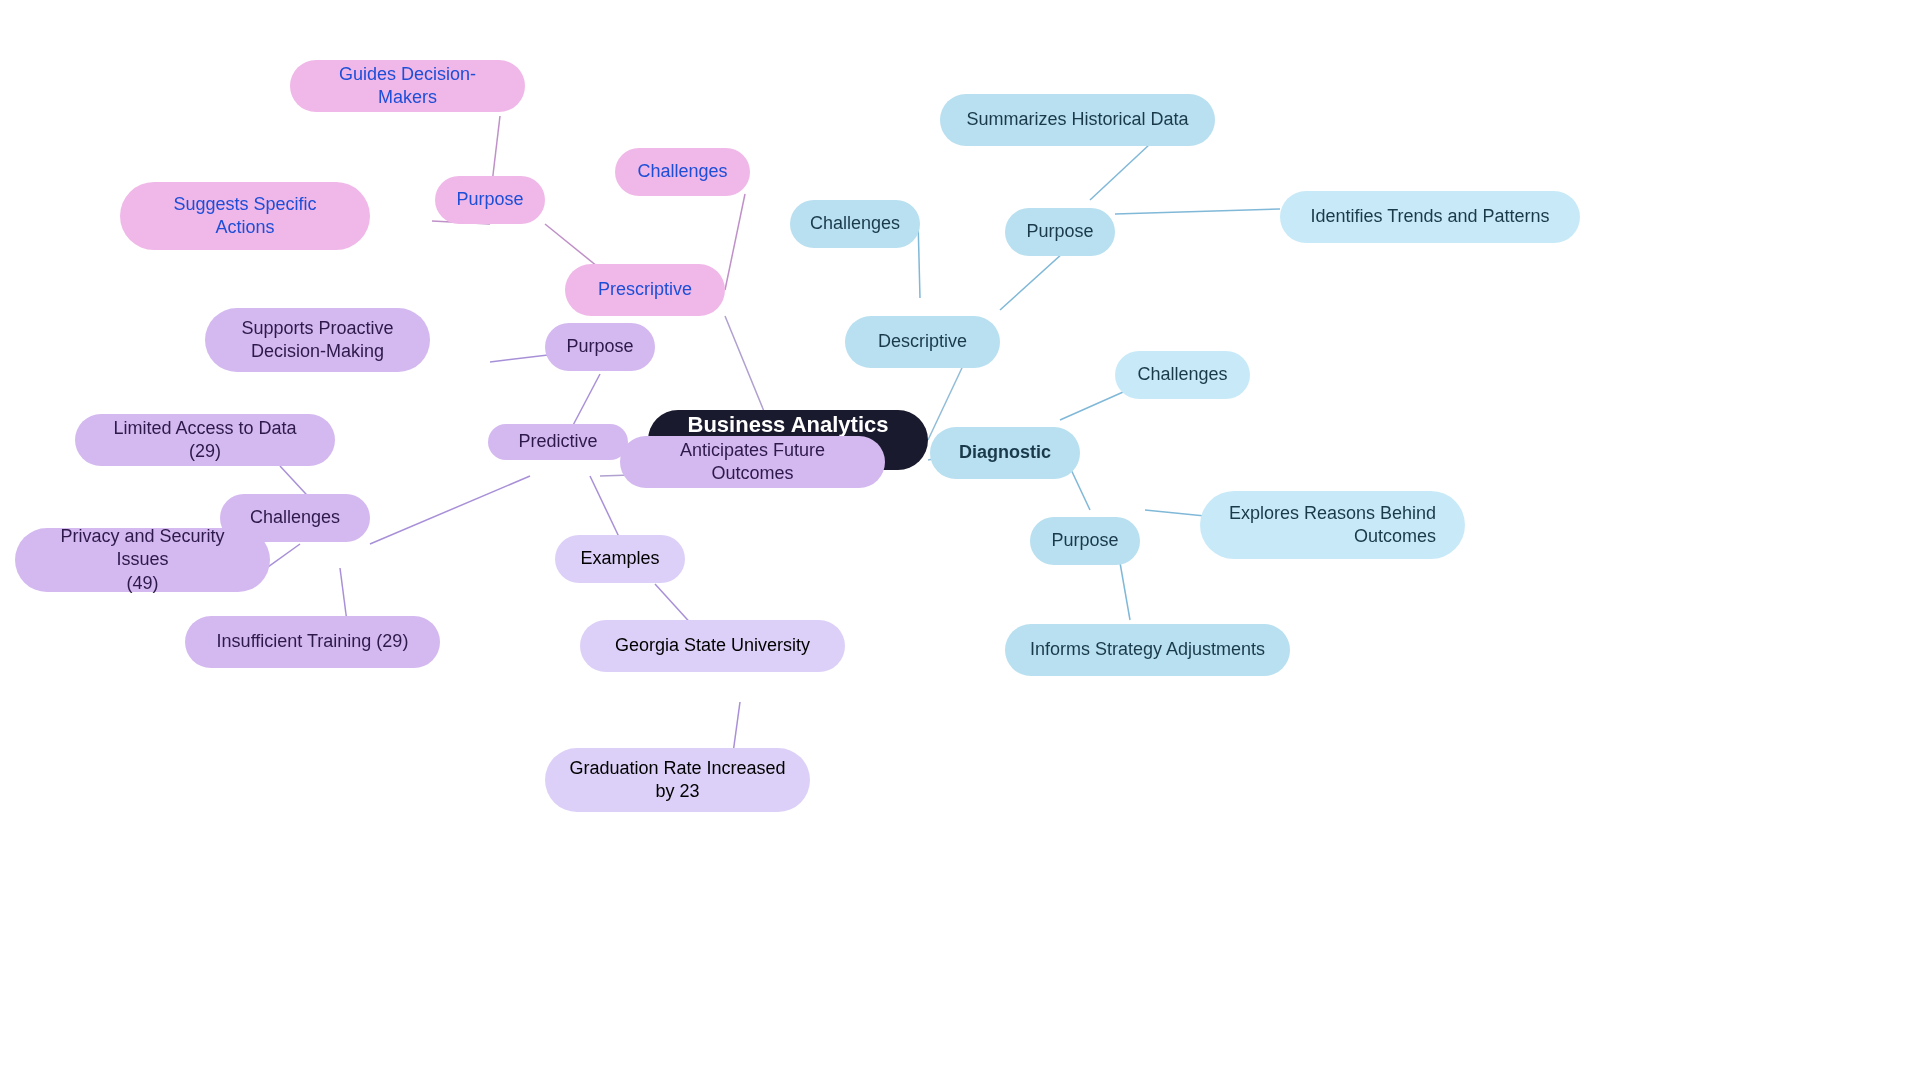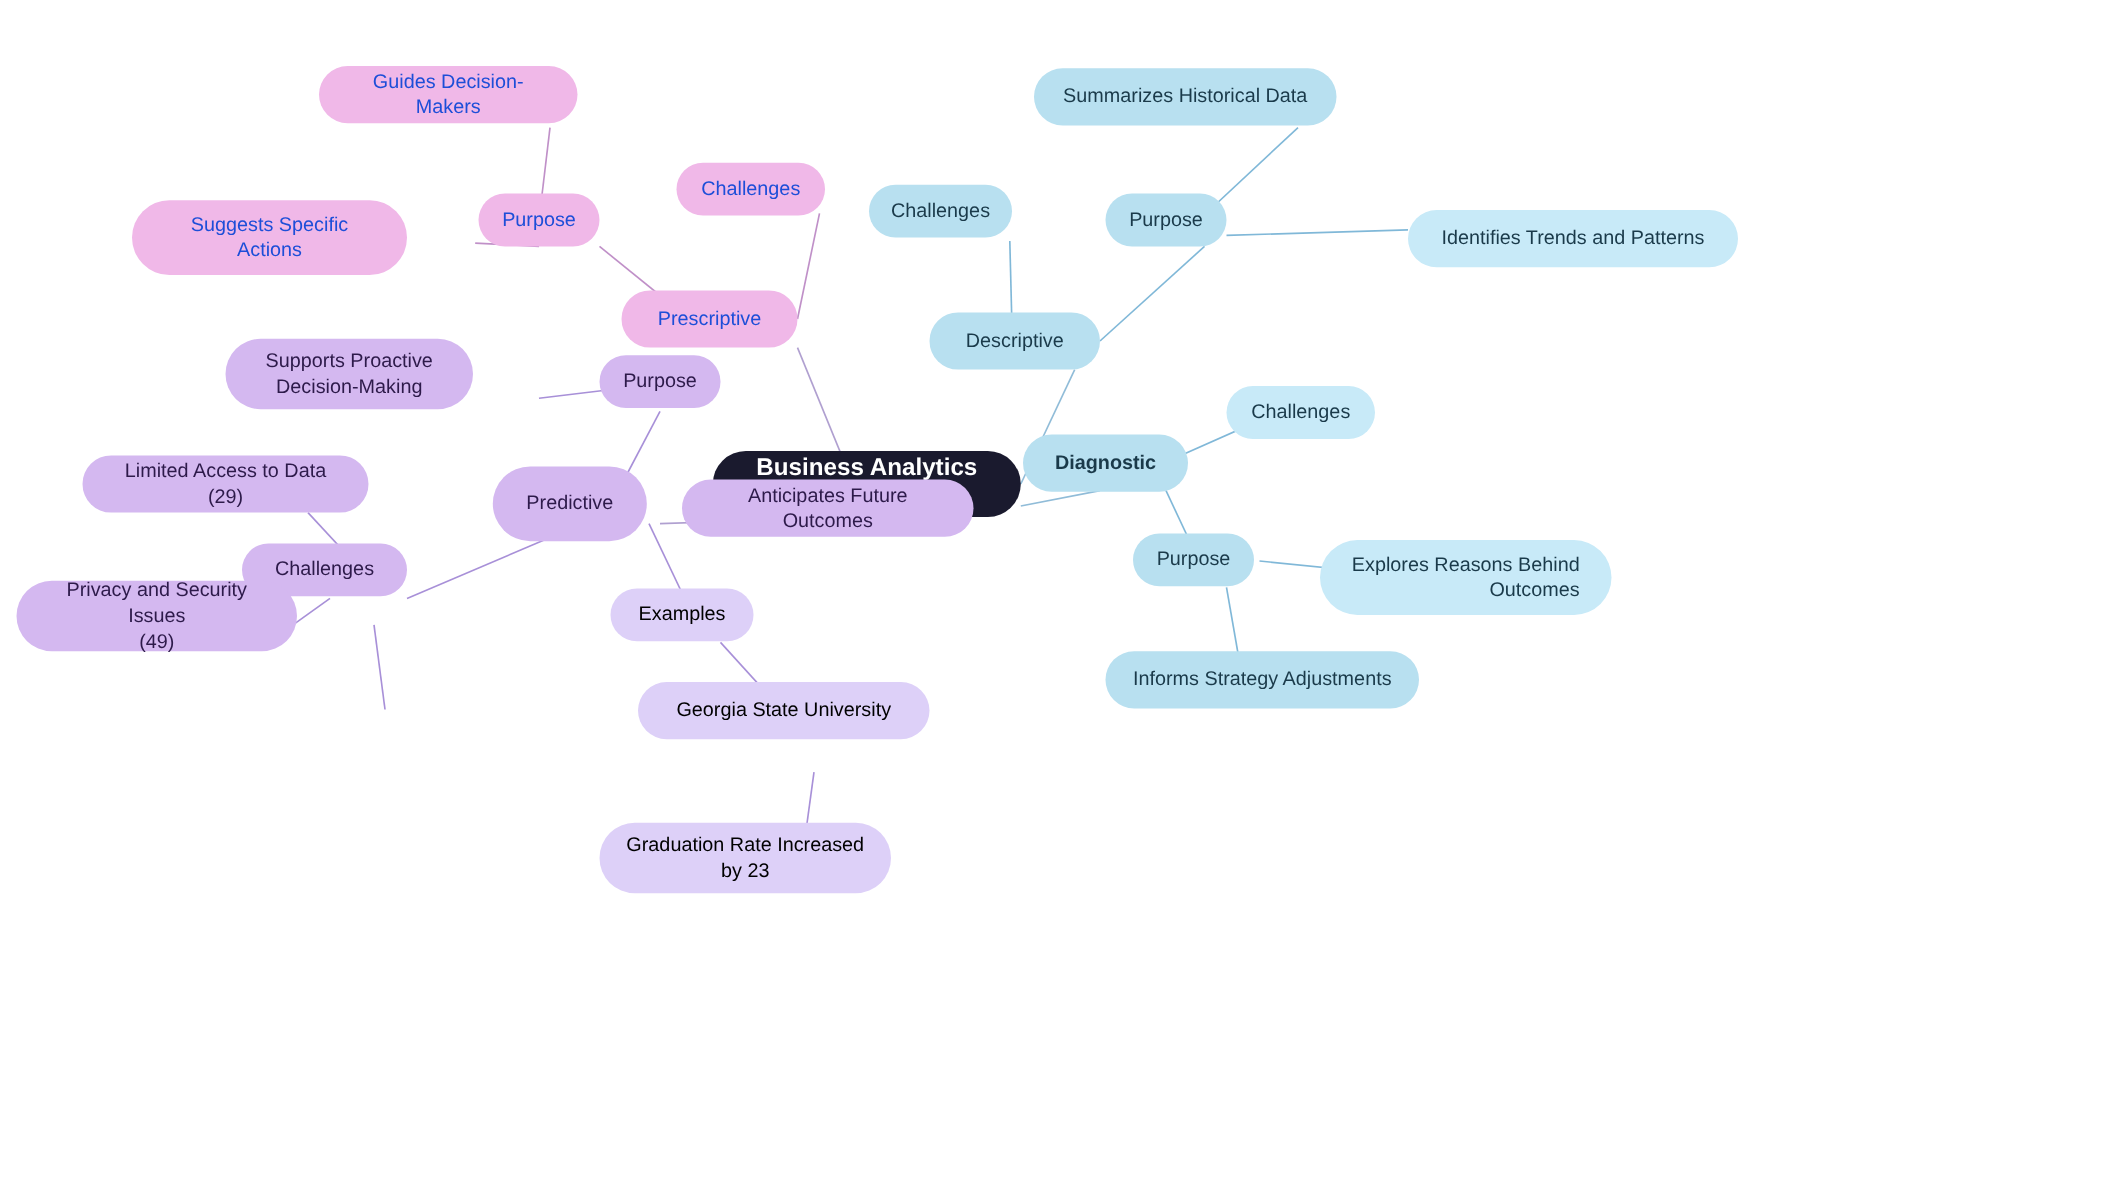--- a/index.html
+++ b/index.html
@@ -50,20 +50,21 @@
       color: #1d4ed8;
     }
     .node-lavender {
       background: #d4b8f0;
       color: #2d1a4a;
     }
     
     .node-blue {
       background: #b8e0f0;
       color: #1a3a4a;
+      margin-top: 32px;
     }
     .node-lightblue {
       background: #c8eaf8;
       color: #1a3a4a;
       margin-top: 33px;
     }
     .node-softpurple {
       background: #ddd0f8;
       color: #000000;
     }
@@ -132,21 +133,21 @@
   <div class="node node-pink" style="left:565px; top:264px; width:160px; height:52px;">Prescriptive</div>
 
   <div class="node node-pink" style="left:435px; top:176px; width:110px; height:48px;">Purpose</div>
 
   <div class="node node-pink" style="left:615px; top:148px; width:135px; height:48px;">Challenges</div>
 
   <div class="node node-pink" style="left:290px; top:60px; width:235px; height:52px;">Guides Decision-Makers</div>
 
   <div class="node node-pink" style="left:120px; top:170px; width:250px; height:68px;margin-top:12px;">Suggests Specific Actions</div>
 
-  <div class="node node-lavender" style="left:448px; top:424px; width:140px; height:68px;">Predictive</div>
+  <div class="node node-lavender" style="left:488px; top:424px; width:140px; height:36px;">Predictive</div>
 
   <div class="node node-lavender" style="left:545px; top:323px; width:110px; height:48px;">Purpose</div>
 
   <div class="node node-lavender" style="left:205px; top:308px; width:225px; height:64px; white-space: pre-line;">Supports Proactive
 Decision-Making</div>
 
   <div class="node node-lavender" style="left:620px; top:436px; width:265px; height:52px;">Anticipates Future Outcomes</div>
 
   <div class="node node-softpurple" style="left:555px; top:535px; width:130px; height:48px;">Examples</div>
 
@@ -154,20 +155,21 @@
 
   <div class="node node-softpurple" style="left:545px; top:748px; width:265px; height:64px; text-align:center;">Graduation Rate Increased by 23</div>
 
   <div class="node node-lavender" style="left:220px; top:494px; width:150px; height:48px;">Challenges</div>
 
   <div class="node node-lavender" style="left:75px; top:414px; width:260px; height:52px;">Limited Access to Data (29)</div>
 
   <div class="node node-lavender" style="left:15px; top:528px; width:255px; height:64px; white-space:pre-line;text-align:center;">Privacy and Security Issues
 (49)</div>
 
+  <div class="node node-lavender" style="left:185px; top:616px; width:255px; height:52px;">Insufficient Training (29)</div>
 
   <div class="node node-blue" style="left:845px; top:284px; width:155px; height:52px;">Descriptive</div>
 
   <div class="node node-blue" style="left:1005px; top:176px; width:110px; height:48px;">Purpose</div>
 
   <div class="node node-blue" style="left:790px; top:168px; width:130px; height:48px;">Challenges</div>
 
   <div class="node node-blue" style="left:940px; top:62px; width:275px; height:52px;">Summarizes Historical Data</div>
 
   <div class="node node-lightblue" style="left:1280px; top:158px; width:300px; height:52px;">Identifies Trends and Patterns</div>

